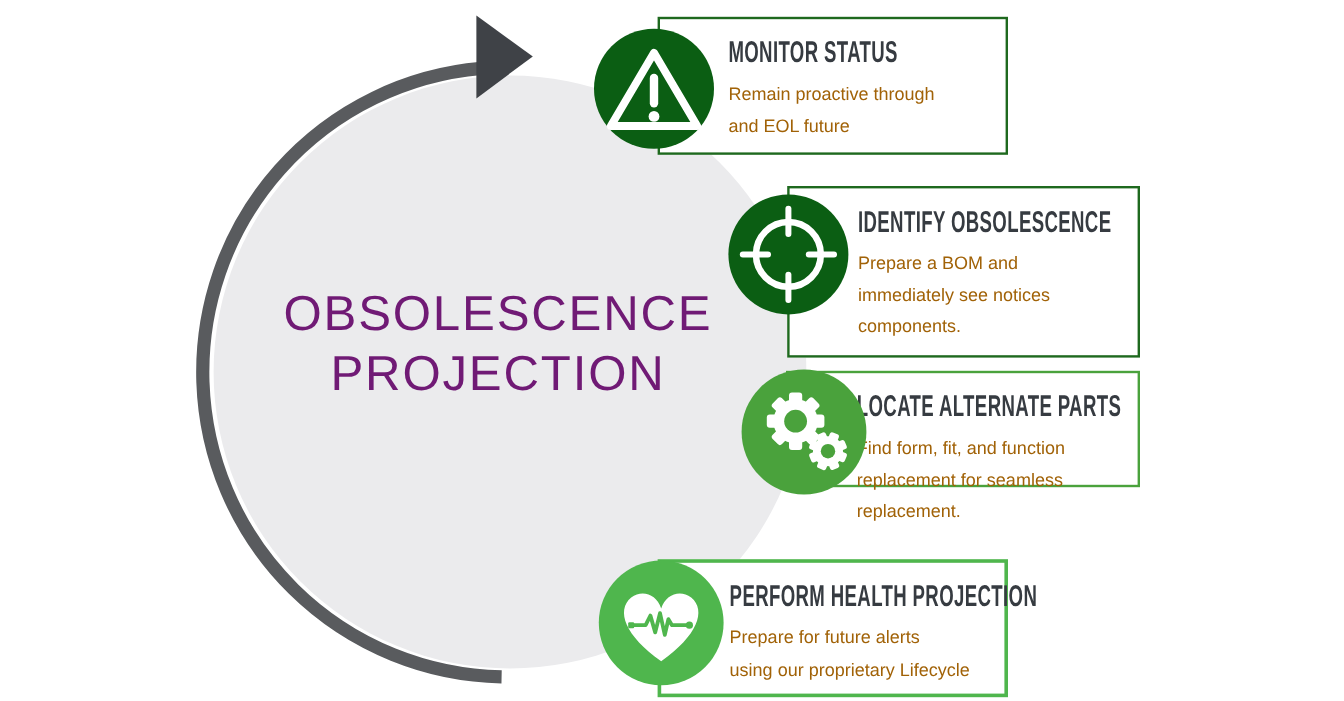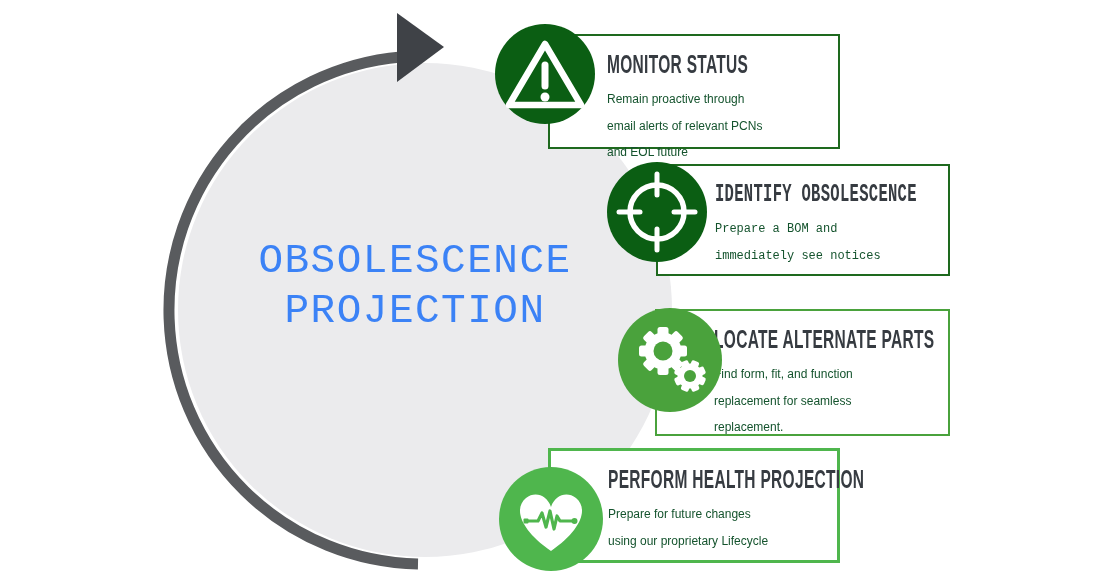--- a/index.html
+++ b/index.html
@@ -3,36 +3,36 @@
 <meta charset="utf-8">
 <style>
   html,body{margin:0;padding:0;background:#fff;}
   .canvas{
     position:relative;width:1120px;height:584px;overflow:hidden;
     background:#ffffff;font-family:"Liberation Sans",sans-serif;
   }
   .backdrop{position:absolute;left:0;top:0;z-index:0;}
   .center-title{
     position:absolute;left:225px;top:236px;width:380px;z-index:1;
-    text-align:center;color:#3b82f6;font-size:41px;font-weight:300;
-    letter-spacing:1.5px;line-height:50px;font-family:Liberation Mono, monospace;
+    text-align:center;color:#701a75;font-size:41px;font-weight:300;
+    letter-spacing:1.5px;line-height:50px;
   }
   .step{
     position:absolute;background:#ffffff;box-sizing:border-box;z-index:1;
     padding:14px 10px 10px 57px;
   }
-  .step.dark{border:2px solid #1e691e;margin-top:20px;}
+  .step.dark{border:2px solid #1e691e;}
   .step.mid{border:2px solid #4aa23c;}
   .step.light{border:3px solid #4fb64d;}
   .step h3{
     margin:0 0 7px 0;font-size:25px;font-weight:700;color:#363b41;
     transform:scaleX(0.62);transform-origin:0 60%;white-space:nowrap;
     letter-spacing:0.5px;
   }
-  .step .body{font-size:12px;line-height:26.5px;color:#14532d;}
+  .step .body{font-size:15px;line-height:26.5px;color:#a16207;}
   .badge{
     position:absolute;border-radius:50%;z-index:2;
     display:flex;align-items:center;justify-content:center;
   }
   .badge.dark{background:#0b5e13;}
   .badge.mid{background:#4aa23c;}
   .badge.light{background:#4fb64d;}
   .badge svg{display:block;}
 </style>
 </head>
@@ -48,46 +48,46 @@
 
   <div class="center-title">
     <div>OBSOLESCENCE</div>
     <div>PROJECTION</div>
   </div>
 
   <div class="step dark" style="left:548px;top:14px;width:292px;height:115px;">
     <h3>MONITOR STATUS</h3>
     <div class="body">
       <div>Remain proactive through</div>
-      <div>email alerts of relevant PCNs</div>
       <div>and EOL future</div>
     </div>
   </div>
 
-  <div class="step dark" style="left:656px;top:144px;width:294px;height:112px;font-family:Liberation Mono, monospace;">
+  <div class="step dark" style="left:656px;top:155px;width:294px;height:143px;">
     <h3>IDENTIFY OBSOLESCENCE</h3>
     <div class="body">
       <div>Prepare a BOM and</div>
       <div>immediately see notices</div>
+      <div>components.</div>
     </div>
   </div>
 
-  <div class="step mid" style="left:655px;top:309px;width:295px;height:127px;">
+  <div class="step mid" style="left:655px;top:309px;width:295px;height:97px;">
     <h3>LOCATE ALTERNATE PARTS</h3>
     <div class="body">
       <div>Find form, fit, and function</div>
       <div>replacement for seamless</div>
       <div>replacement.</div>
     </div>
   </div>
 
-  <div class="step light" style="left:548px;top:448px;width:292px;height:115px;">
+  <div class="step light" style="left:548px;top:466px;width:292px;height:115px;">
     <h3>PERFORM HEALTH PROJECTION</h3>
     <div class="body">
-      <div>Prepare for future changes</div>
+      <div>Prepare for future alerts</div>
       <div>using our proprietary Lifecycle</div>
 
     </div>
   </div>
 
   <div class="badge dark" style="left:495px;top:24px;width:100px;height:100px;">
     <svg width="100" height="100" viewBox="0 0 100 100">
       <path d="M 50 20 L 86 81 L 14 81 Z" fill="none" stroke="#ffffff" stroke-width="6.5" stroke-linejoin="round"></path>
       <line x1="50" y1="41" x2="50" y2="62" stroke="#ffffff" stroke-width="7" stroke-linecap="round"></line>
       <circle cx="50" cy="73" r="4.5" fill="#ffffff"></circle>

